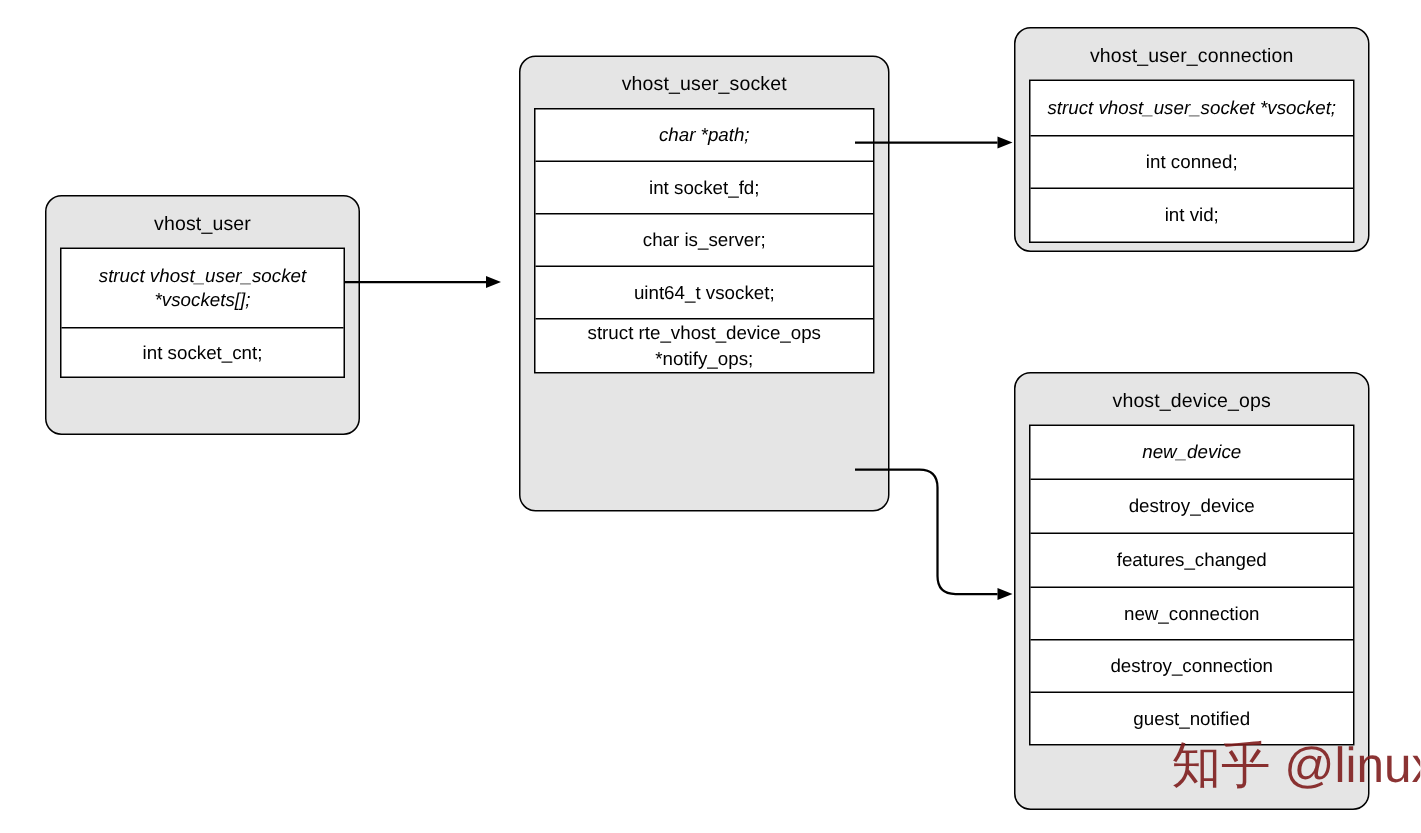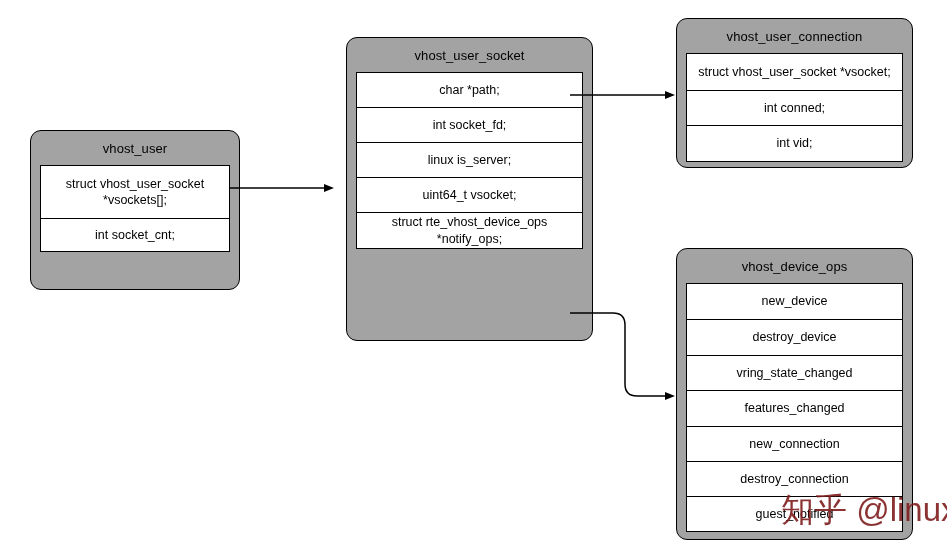--- a/index.html
+++ b/index.html
@@ -14,21 +14,21 @@
     width: 947px;
     height: 555px;
     overflow: hidden;
     background: #ffffff;
   }
   .struct-box {
     position: absolute;
     box-sizing: border-box;
     border: 1.5px solid #000000;
     border-radius: 11px;
-    background: #a3a3a3;
+    background: #e5e5e5;
   }
   .box-title {
     position: absolute;
     left: 0; right: 0; top: 0;
     height: 34px;
     display: flex;
     align-items: center;
     justify-content: center;
     font-size: 13px;
     letter-spacing: 0.1px;
@@ -45,21 +45,21 @@
     display: flex;
     align-items: center;
     justify-content: center;
     text-align: center;
     white-space: pre-line;
     font-size: 12.5px;
     line-height: 1.3;
     border-top: 1.5px solid #000000;
     padding: 0 1px;
   }
-  .field-row:first-child { border-top: none; }
+  .field-row:first-child { border-top: none; font-style: italic; }
   .arrows-layer {
     position: absolute;
     left: 0; top: 0;
     pointer-events: none;
     z-index: 5;
   }
   .watermark {
     position: absolute;
     left: 781px;
     top: 492px;
@@ -84,42 +84,41 @@
 *vsockets[];</div>
       <div class="field-row" style="height:33px">int socket_cnt;</div>
     </div>
   </div>
 
   <div class="struct-box" style="left:346px; top:37px; width:247px; height:304px;">
     <div class="box-title">vhost_user_socket</div>
     <div class="fields">
       <div class="field-row" style="height:34px">char *path;</div>
       <div class="field-row" style="height:35px">int socket_fd;</div>
-      <div class="field-row" style="height:35px">linux is_server;</div>
+      <div class="field-row" style="height:35px">char is_server;</div>
       <div class="field-row" style="height:35px">uint64_t vsocket;</div>
       <div class="field-row" style="height:36px">struct rte_vhost_device_ops
 *notify_ops;</div>
     </div>
   </div>
 
   <div class="struct-box" style="left:676px; top:18px; width:237px; height:150px;">
     <div class="box-title">vhost_user_connection</div>
     <div class="fields">
       <div class="field-row" style="height:36px">struct vhost_user_socket *vsocket;</div>
       <div class="field-row" style="height:35px">int conned;</div>
       <div class="field-row" style="height:36px">int vid;</div>
     </div>
   </div>
 
   <div class="struct-box" style="left:676px; top:248px; width:237px; height:292px;">
     <div class="box-title">vhost_device_ops</div>
     <div class="fields">
       <div class="field-row" style="height:35px">new_device</div>
       <div class="field-row" style="height:36px">destroy_device</div>
-      <div class="field-row" style="height:35px">vring_state_changed</div>
       <div class="field-row" style="height:36px">features_changed</div>
       <div class="field-row" style="height:35px">new_connection</div>
       <div class="field-row" style="height:35px">destroy_connection</div>
       <div class="field-row" style="height:35px">guest_notified</div>
     </div>
   </div>
 
   <svg class="arrows-layer" width="947" height="555" viewBox="0 0 947 555">
     <defs>
       <marker id="arrowhead" markerUnits="userSpaceOnUse" markerWidth="12" markerHeight="10" refX="1" refY="5" orient="auto">

